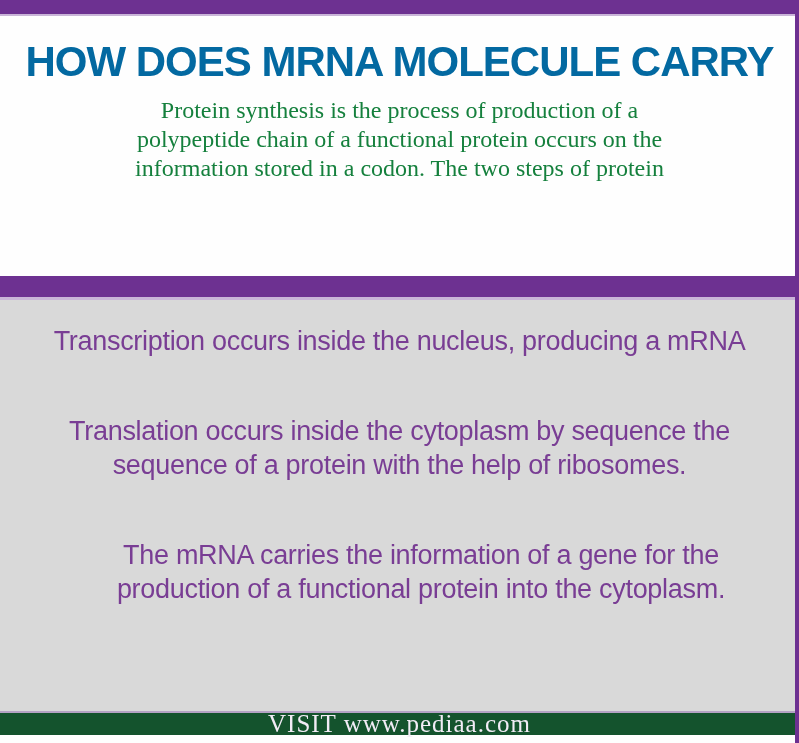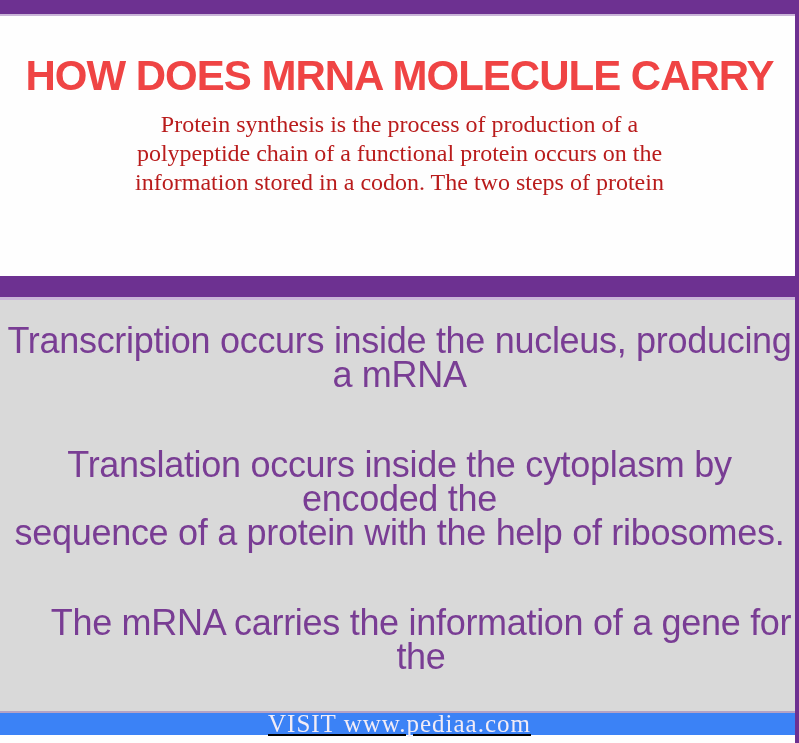--- a/index.html
+++ b/index.html
@@ -22,69 +22,68 @@
     border-bottom: 2px solid #c9b5d8;
   }
   
   .header-section {
     height: 260px;
     background: #fefefe;
     text-align: center;
   }
   .title {
     margin: 0;
-    padding-top: 36px;
+    padding-top: 22px;
     font-size: 42px;
     font-weight: bold;
     letter-spacing: -1px;
     line-height: 48px;
-    color: #ef4444;
+    color: #0369a1;
     font-family: "Liberation Sans", sans-serif;
   }
   .title .title-line { display: block; }
   .intro {
     margin: 10px auto 0 auto;
     font-family: "Liberation Serif", serif;
     font-size: 24px;
     line-height: 29px;
-    color: #b91c1c;
+    color: #15803d;
   }
   .intro .intro-line { display: block; }
   
   .divider-bar {
     height: 21px;
     background: #6d3191;
     border-bottom: 3px solid #c9b5d8;
   }
   
   .body-section {
     height: 387px;
     padding-top: 24px;
     background: #d9d9d9;
     border-bottom: 2px solid #b4a2c4;
     text-align: center;
   }
   .body-paragraph {
     margin: 0 0 56px 0;
-    font-size: 36px;
+    font-size: 27px;
     line-height: 34px;
     letter-spacing: -0.3px;
     color: #793d94;
     font-family: "Liberation Sans", sans-serif;
   }
   .body-paragraph.last { margin-bottom: 0; margin-left: 43px; }
   .body-paragraph .body-line { display: block; }
   
   .footer-bar {
     height: 22px;
-    background: #3b82f6;
+    background: #14532d;
     display: flex;
     align-items: center;
     justify-content: center;
-    text-decoration: underline;
   }
   .footer-text {
     font-family: "Liberation Serif", serif;
     font-size: 25px;
     letter-spacing: 1px;
     color: #f2ecf6;
     text-decoration: none;
   }
   
   .right-strip {
@@ -114,25 +113,26 @@
     </p>
   </div>
 
   <div class="divider-bar"></div>
 
   <div class="body-section">
     <p class="body-paragraph">
       <span class="body-line">Transcription occurs inside the nucleus, producing a mRNA</span>
     </p>
     <p class="body-paragraph">
-      <span class="body-line">Translation occurs inside the cytoplasm by encoded the</span>
+      <span class="body-line">Translation occurs inside the cytoplasm by sequence the</span>
       <span class="body-line">sequence of a protein with the help of ribosomes.</span>
     </p>
     <p class="body-paragraph last">
       <span class="body-line">The mRNA carries the information of a gene for the</span>
+      <span class="body-line">production of a functional protein into the cytoplasm.</span>
     </p>
   </div>
 
   <div class="footer-bar">
     <a class="footer-text">VISIT www.pediaa.com</a>
   </div>
 
   <div class="right-strip"></div>
 
 </div>

